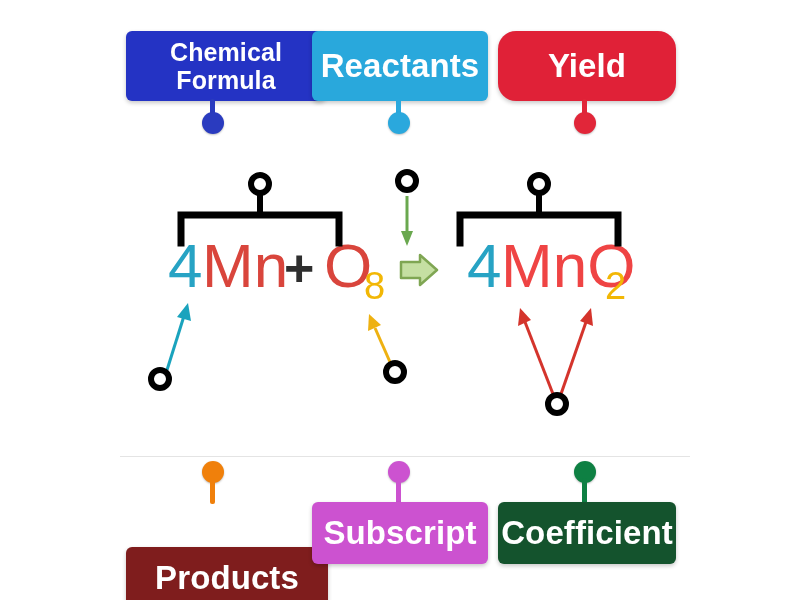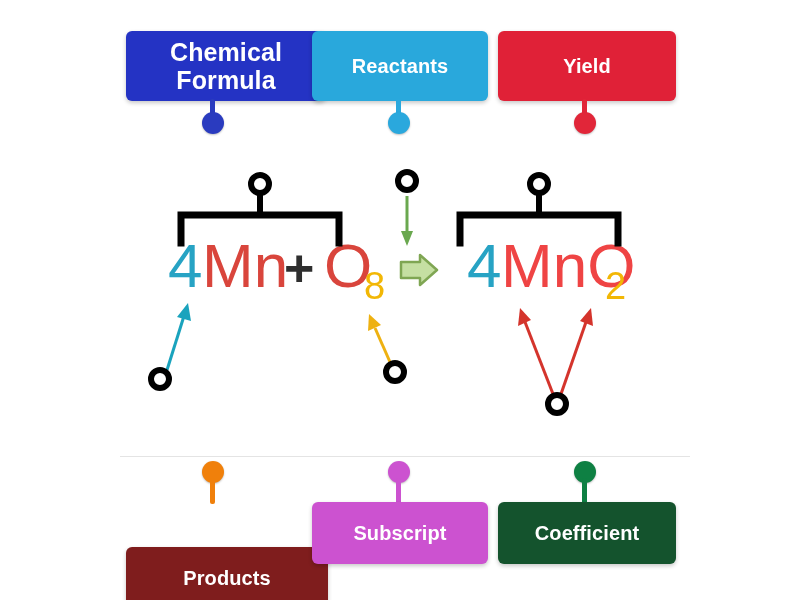--- a/index.html
+++ b/index.html
@@ -29,21 +29,21 @@
     box-shadow: 0 2px 4px rgba(0,0,0,0.22);
     display: flex;
     align-items: center;
     justify-content: center;
     box-sizing: border-box;
     user-select: none;
   }
   .pill-label {
     color: #ffffff;
     font-weight: bold;
-    font-size: 20px;
+    font-size: 33px;
     line-height: 1.12;
     text-align: center;
     letter-spacing: 0.1px;
     white-space: pre-line;
     padding: 0 10px;
   }
   .pill.two-line .pill-label { font-size: 25px; }
 
   
   .stem {
@@ -111,21 +111,21 @@
   </div>
   <div class="stem" style="left:210px; top:99px; height:17px; background:#2a3bbf;"></div>
   <div class="knob" style="left:202px; top:112px; background:#2a3bbf;"></div>
 
   <div class="pill" style="left:312px; top:31px; width:176px; height:70px; background:#29a8dc;">
     <span class="pill-label">Reactants</span>
   </div>
   <div class="stem" style="left:396px; top:99px; height:17px; background:#2aa8dd;"></div>
   <div class="knob" style="left:388px; top:112px; background:#2aa8dd;"></div>
 
-  <div class="pill" style="left:498px; top:31px; width:178px; height:70px; background:#e02137;">
+  <div class="pill" style="left:498px; top:31px; width:178px; height:70px; background:#e02137;border-radius:18px;">
     <span class="pill-label">Yield</span>
   </div>
   <div class="stem" style="left:582px; top:99px; height:17px; background:#e12639;"></div>
   <div class="knob" style="left:574px; top:112px; background:#e12639;"></div>
 
   <div id="equation">
     <span class="eq-term" style="left:168px; top:0px; color:#27a3c4;">4</span>
     <span class="eq-term" style="left:202px; top:0px; color:#d9453c;text-align:center;">Mn</span>
     <span class="eq-term" style="left:284px; top:2px; font-size:52px; font-weight:bold; color:#2e2e2e;">+</span>
     <span class="eq-term" style="left:324px; top:0px; color:#d9453c;">O</span>

